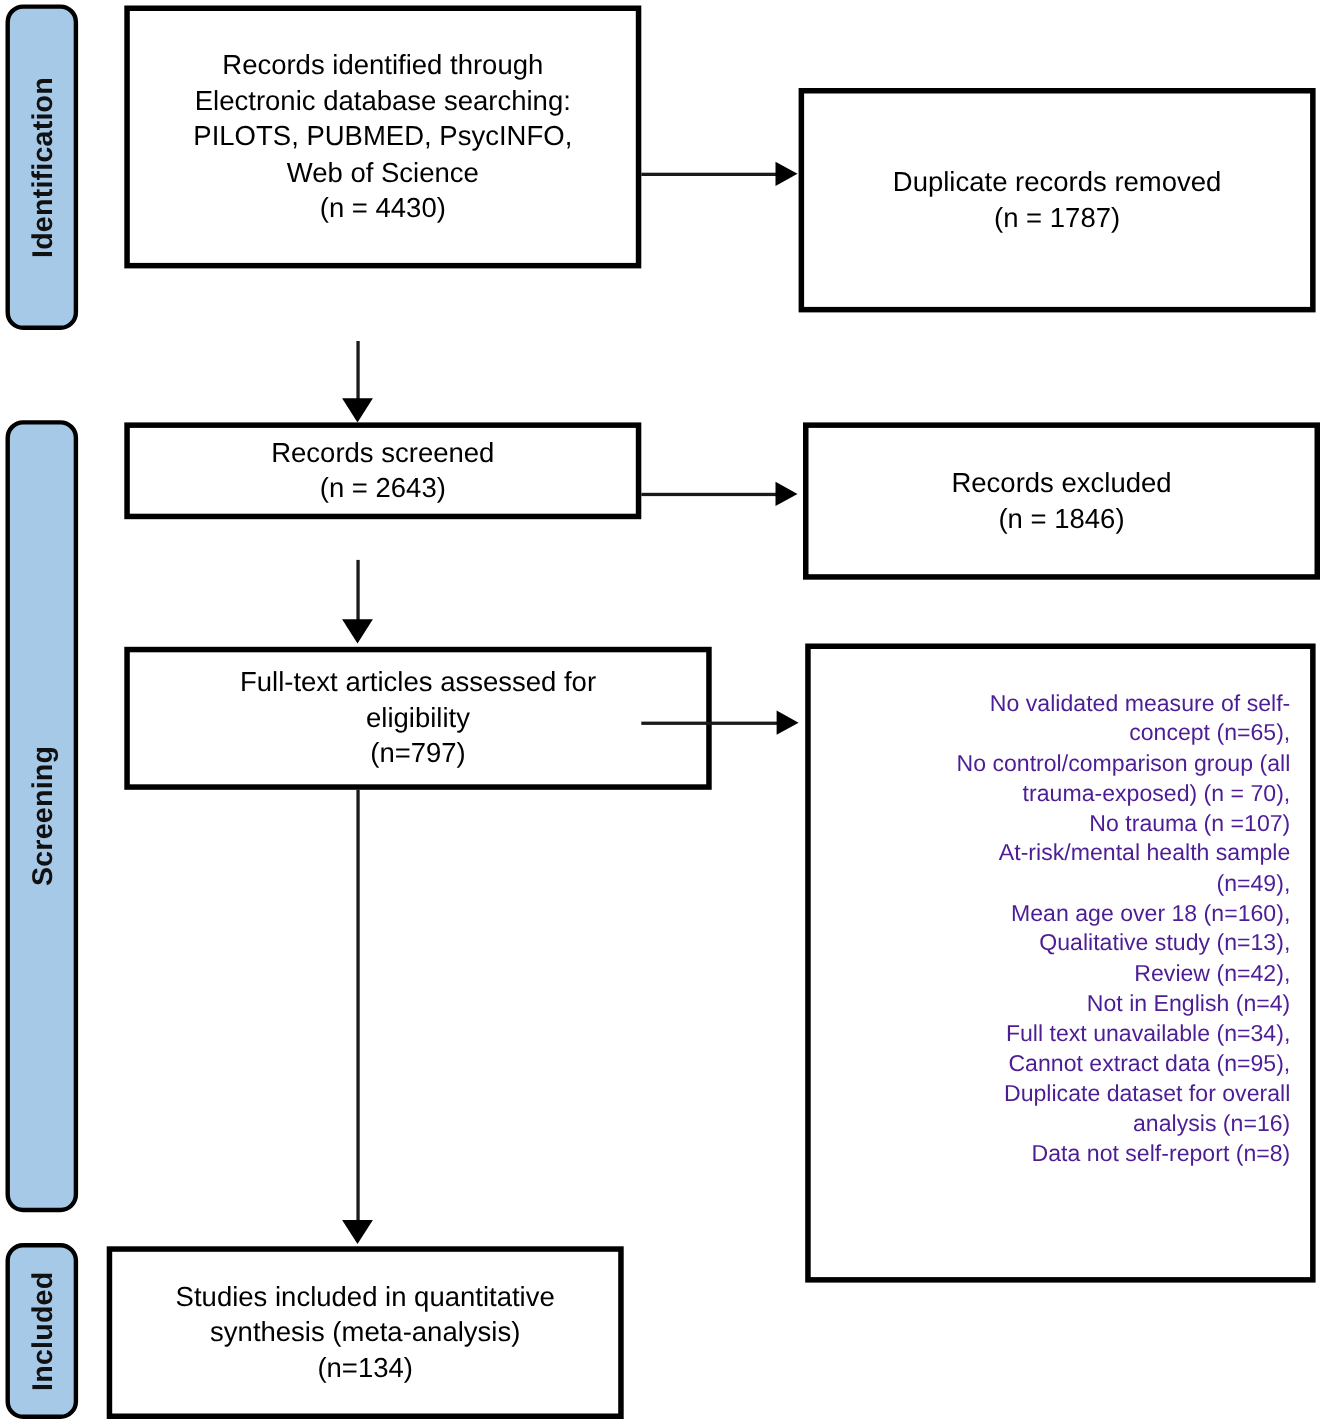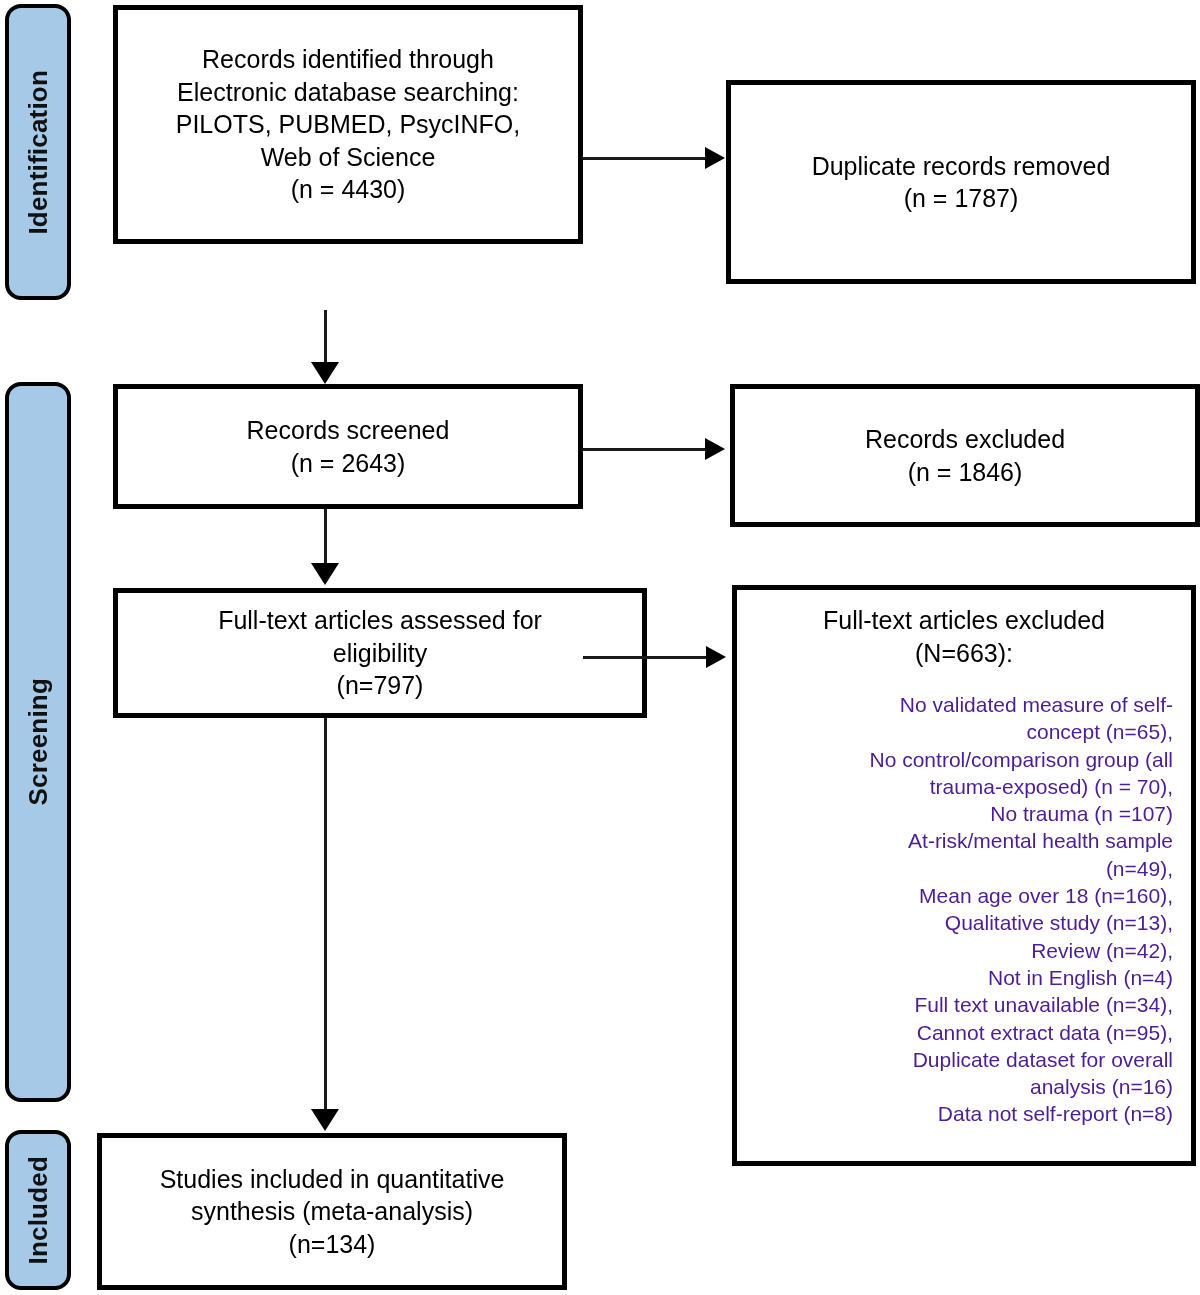--- a/index.html
+++ b/index.html
@@ -145,21 +145,21 @@
   <div class="conn">
     <div class="conn-line-h" style="left:583px; top:157px; width:128px;"></div>
     <div class="arrow-right" style="left:705px; top:147px;"></div>
   </div>
 
   <div class="conn">
     <div class="conn-line-v" style="left:324px; top:310px; height:58px;"></div>
     <div class="arrow-down" style="left:311px; top:362px;"></div>
   </div>
 
-  <div class="flow-box" style="left:113px; top:384px; width:470px; height:125px;">
+  <div class="flow-box" style="left:113px; top:384px; width:470px; height:88px;">
     <div class="box-text">Records screened
 (n = 2643)</div>
   </div>
 
   <div class="flow-box" style="left:730px; top:384px; width:470px; height:143px;">
     <div class="box-text">Records excluded
 (n = 1846)</div>
   </div>
 
   <div class="conn">
@@ -172,22 +172,20 @@
     <div class="arrow-down" style="left:311px; top:563px;"></div>
   </div>
 
   <div class="flow-box" style="left:113px; top:588px; width:534px; height:130px;">
     <div class="box-text">Full-text articles assessed for
 eligibility
 (n=797)</div>
   </div>
 
   <div class="excl-box" style="left:732px; top:585px; width:464px; height:581px;">
-    <div class="excl-head">Full-text articles excluded
-(N=663):</div>
     <div class="excl-gap"></div>
     <div class="excl-list">No validated measure of self-
 concept (n=65),
 No control/comparison group (all
 trauma-exposed) (n = 70),
 No trauma (n =107)
 At-risk/mental health sample
 (n=49),
 Mean age over 18 (n=160),
 Qualitative study (n=13),

